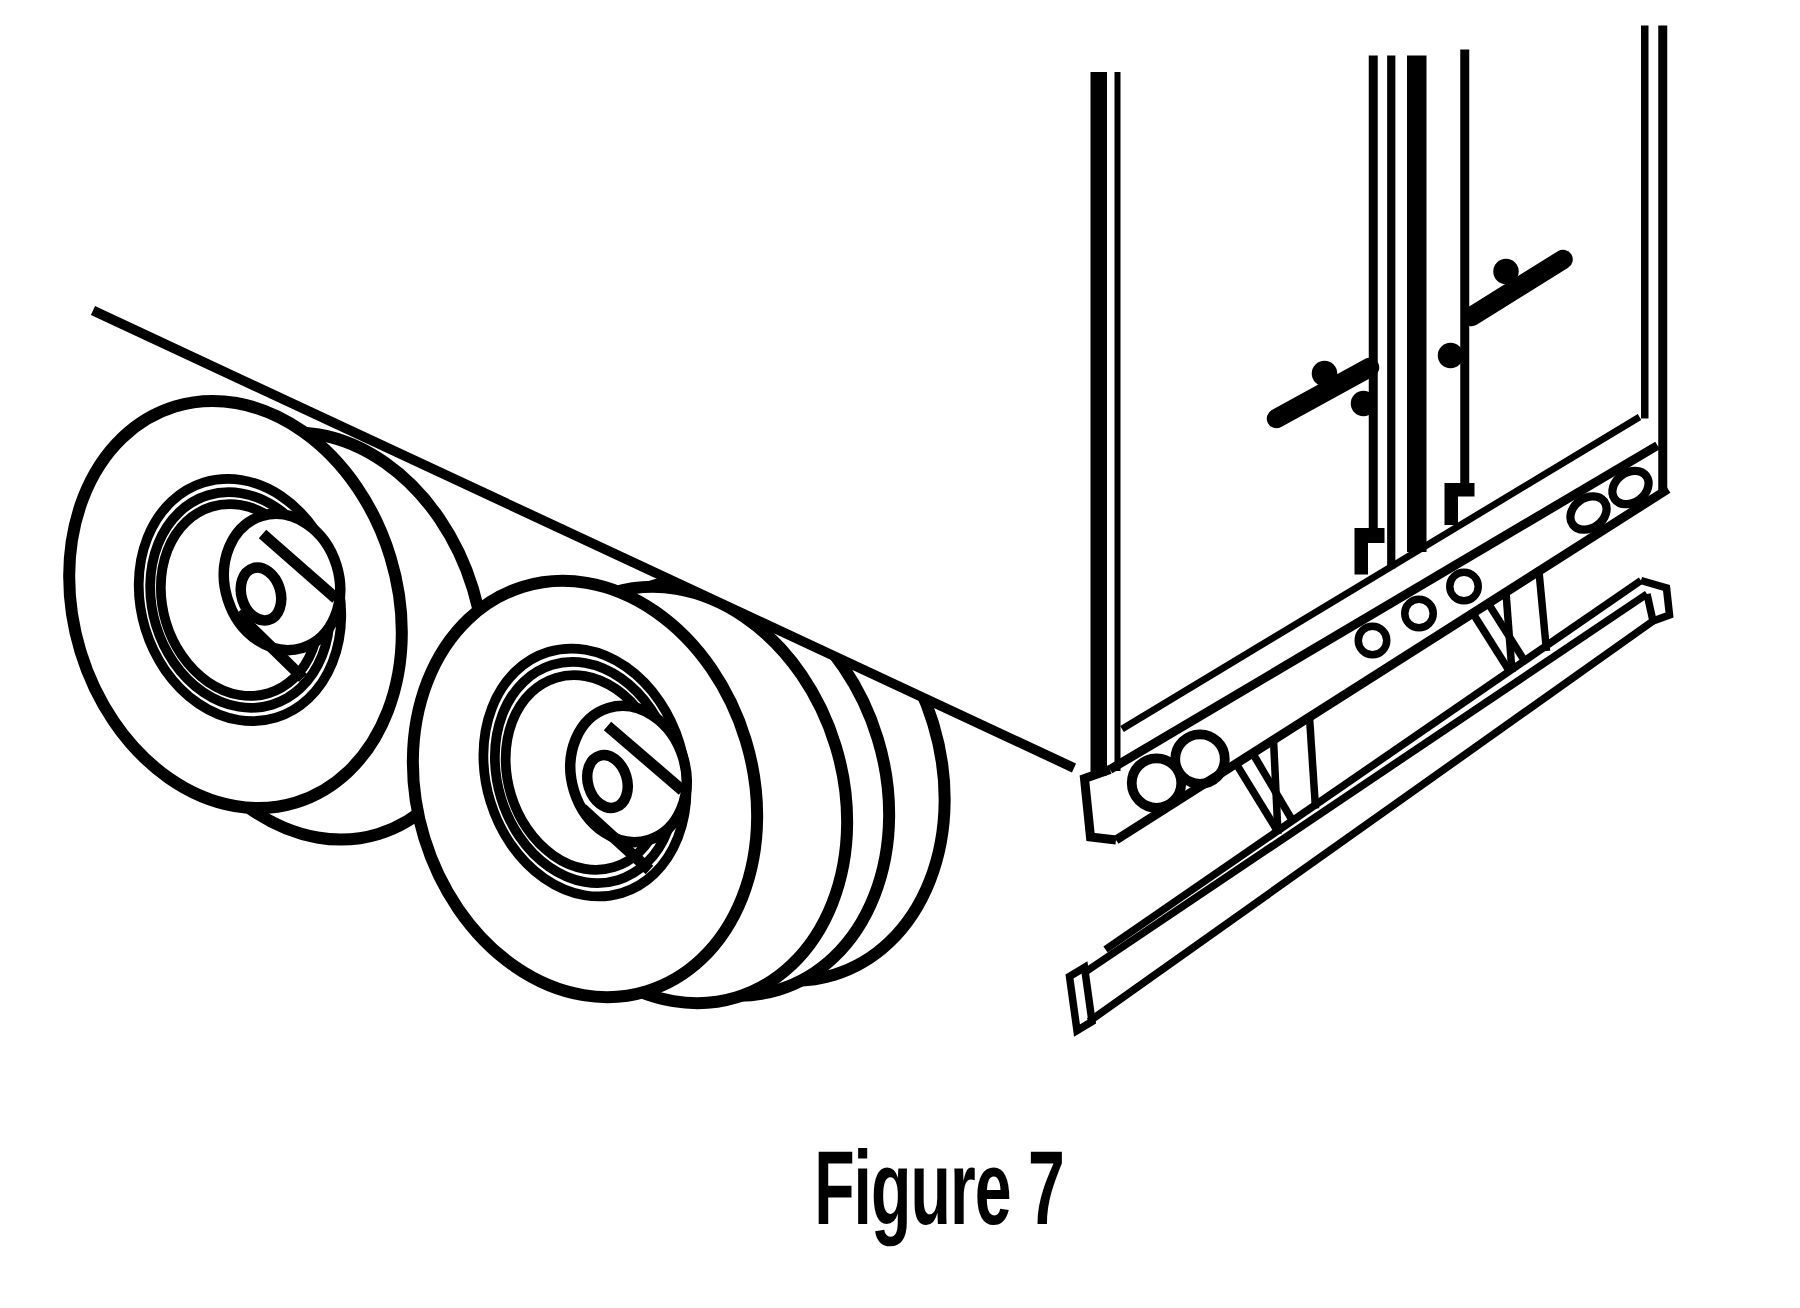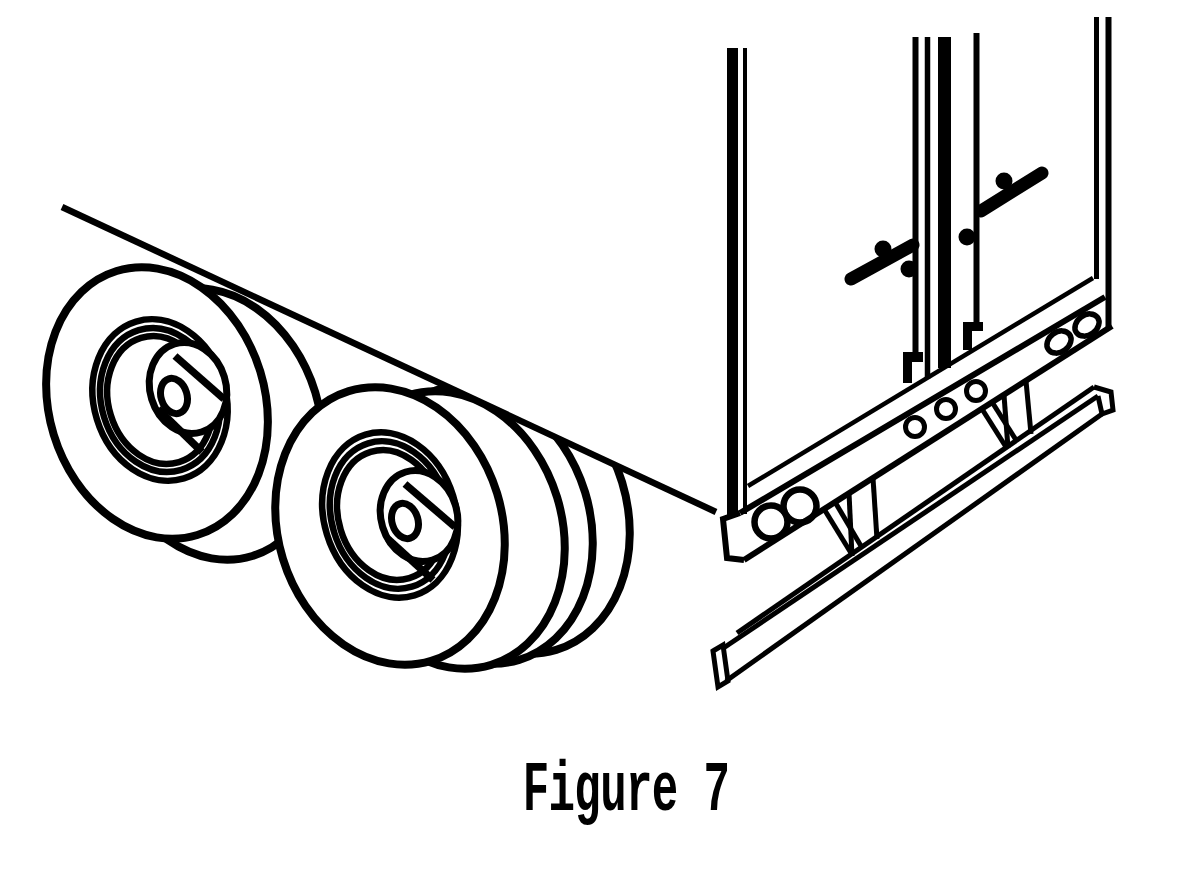--- a/index.html
+++ b/index.html
@@ -1,21 +1,21 @@
 <!DOCTYPE html>
 <html><head>
 <meta charset="utf-8">
 <style>
   html,body{margin:0;padding:0;}
   .canvas{
     position:relative;
     width:1200px;height:872px;
     background:#ffffff;
     overflow:hidden;
-    font-family:Liberation Mono, monospace;
+    font-family:Liberation Sans, sans-serif;
   }
   .drawing{position:absolute;left:0;top:0;}
   .caption{
     position:absolute;
     left:626px;top:757px;
     transform:translateX(-50%) scaleX(0.63);
     transform-origin:center top;
     font-weight:bold;
     font-size:70px;
     line-height:70px;

